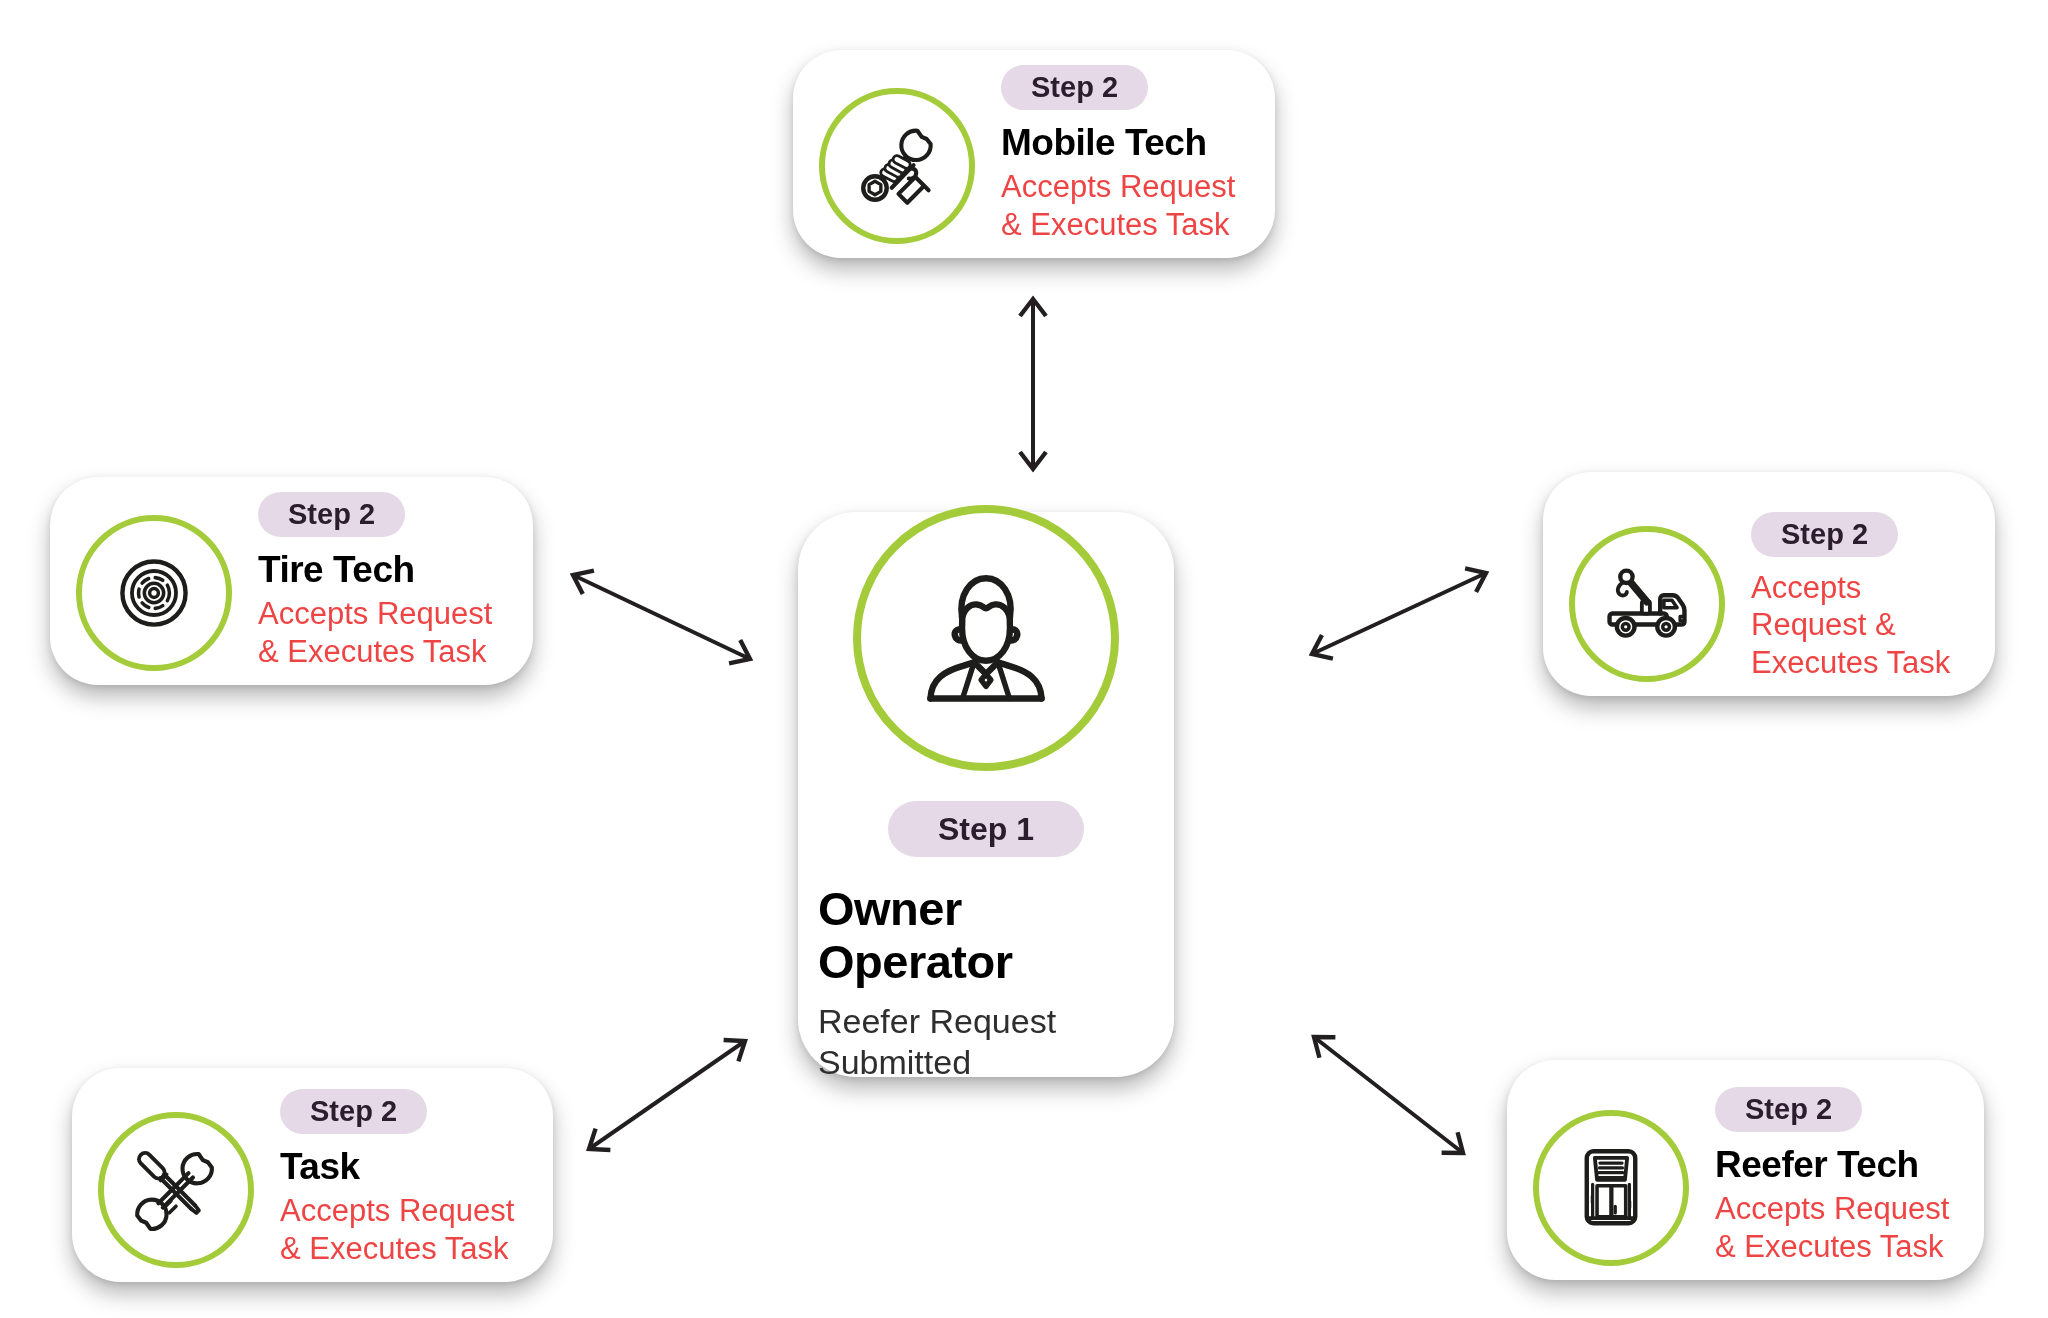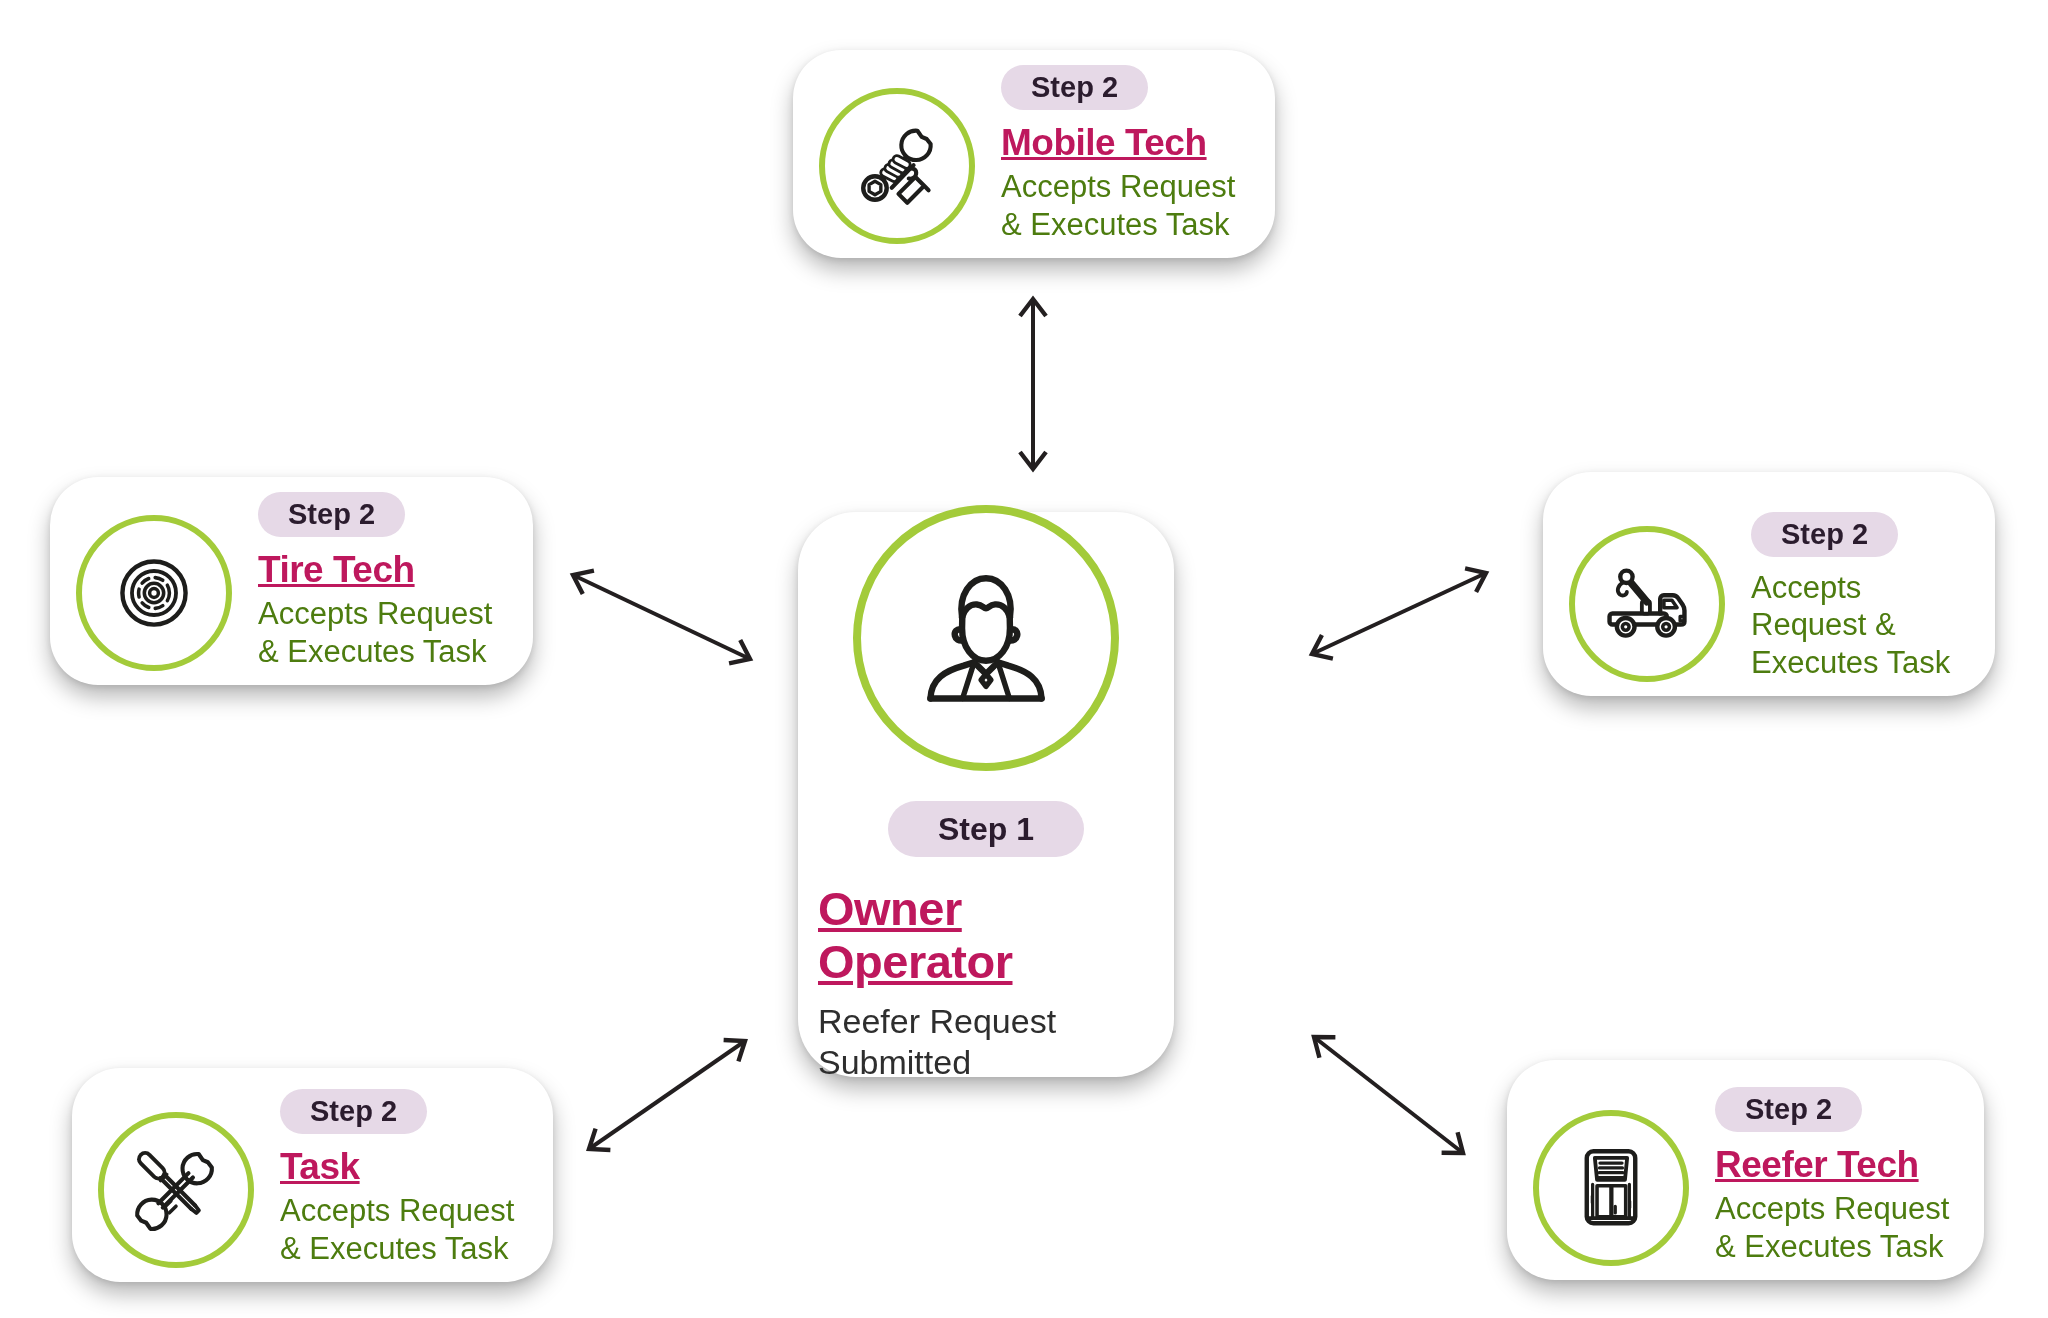--- a/index.html
+++ b/index.html
@@ -20,24 +20,24 @@
     background:#fff;
   }
   .icon-circle svg{width:94px;height:94px;}
   .txt{display:flex;flex-direction:column;align-items:flex-start;}
   .badge{
     background:#e6d9e7;color:#2b1c2e;font-weight:bold;font-size:29px;
     padding:8px 30px;border-radius:30px;line-height:1.0;margin-bottom:12px;
     white-space:nowrap;
   }
   .title{
-    font-weight:bold;font-size:37px;line-height:1.12;color:#be185d;
-    letter-spacing:-0.5px;margin-bottom:5px;max-width:262px;text-decoration:underline;
+    font-weight:bold;font-size:37px;line-height:1.12;color:#000000;
+    letter-spacing:-0.5px;margin-bottom:5px;max-width:262px;
   }
-  .sub{font-size:31px;line-height:1.22;color:#4d7c0f;max-width:252px;}
+  .sub{font-size:31px;line-height:1.22;color:#ef4444;max-width:252px;}
   
   .card.center{
     flex-direction:column;justify-content:center;border-radius:58px;
     padding:40px 20px;gap:0;align-items:center;
   }
   .card.center .icon-circle{width:250px;height:250px;border-width:8px;margin-bottom:30px;}
   .card.center .icon-circle svg{width:158px;height:158px;}
   .card.center .badge{font-size:32px;padding:12px 50px;border-radius:34px;margin-bottom:26px;}
   .card.center .title{font-size:47px;max-width:none;margin-bottom:12px;letter-spacing:-0.5px;}
   .card.center .sub{font-size:34px;max-width:none;color:#2e2e2e;}

